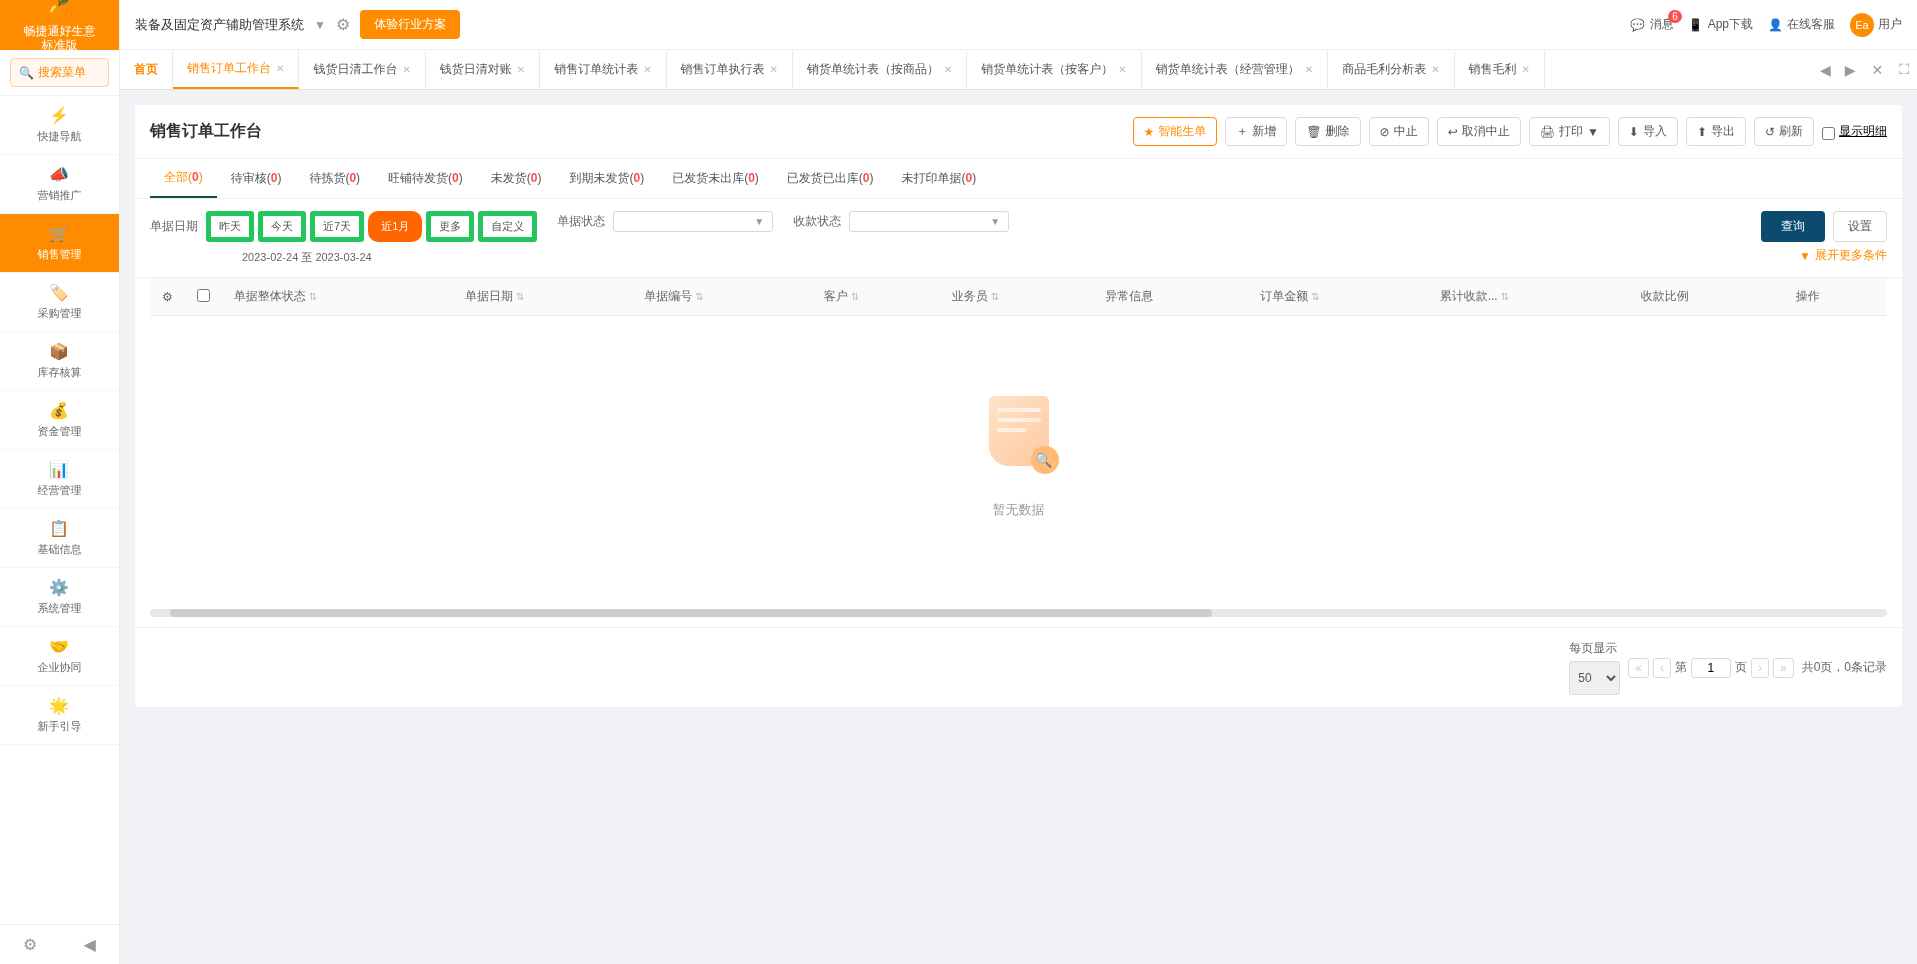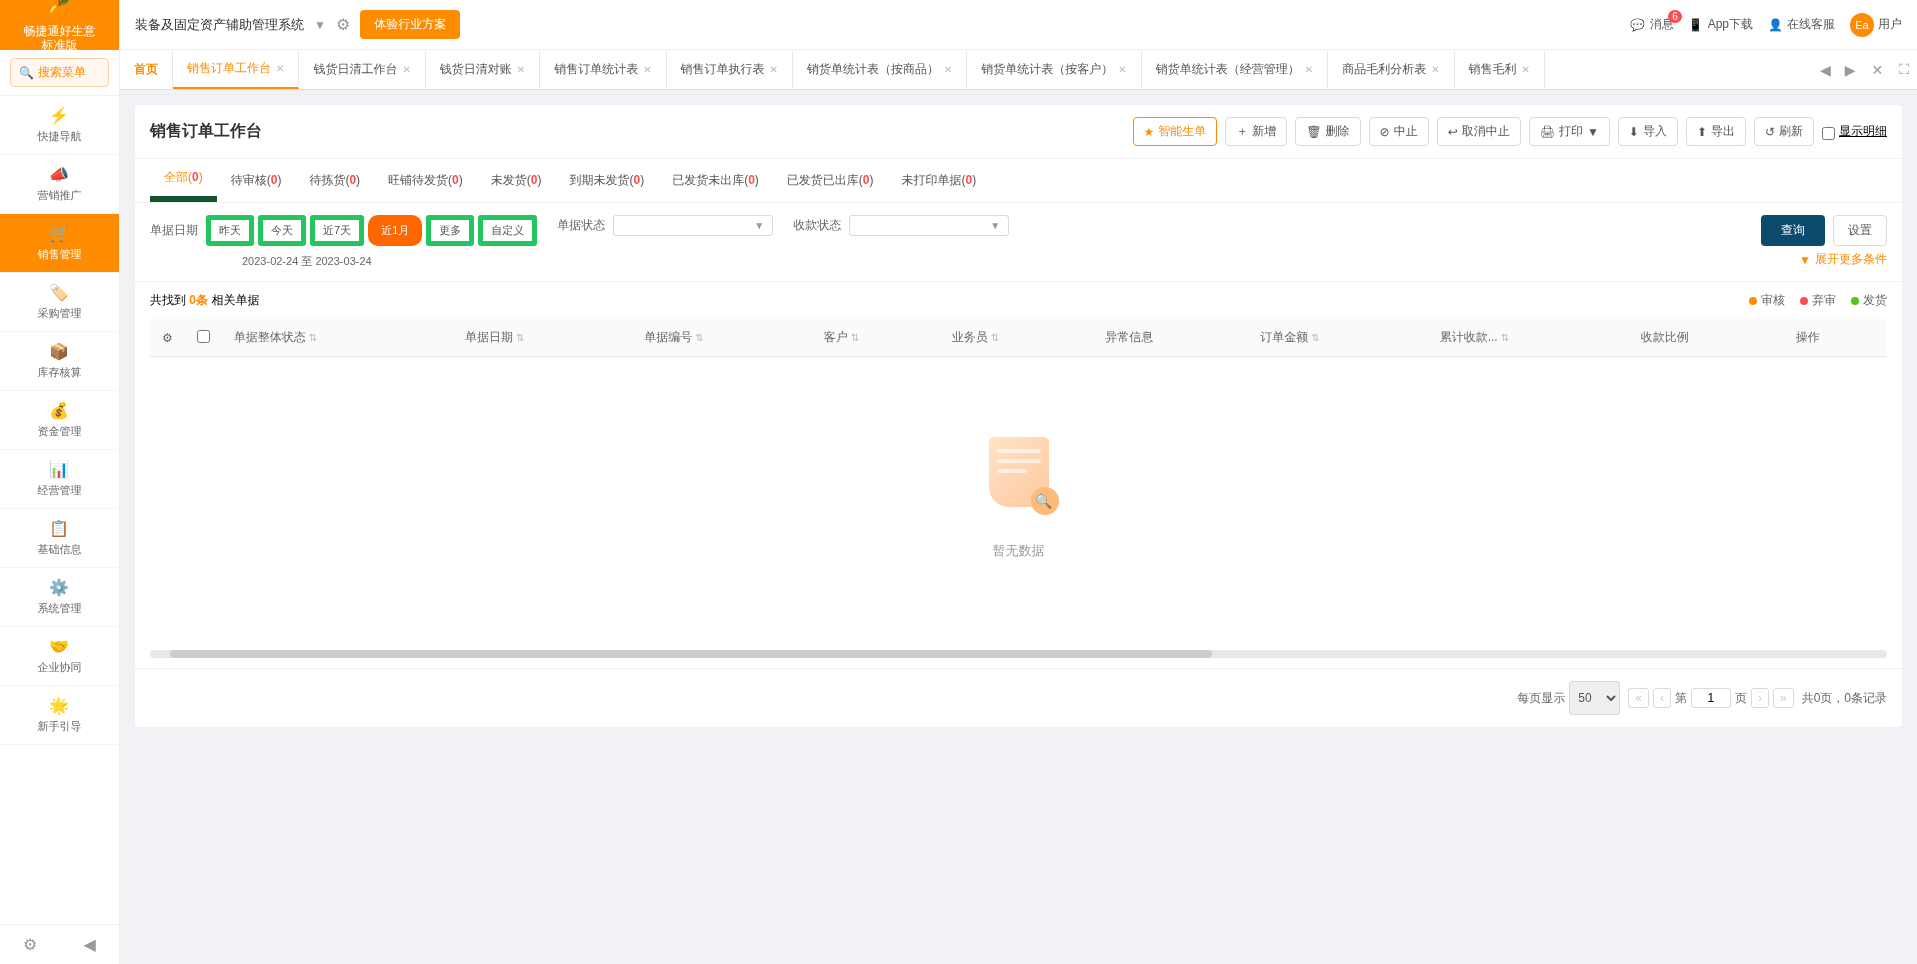--- a/index.html
+++ b/index.html
@@ -50,21 +50,21 @@
     
     .page-header { display: flex; align-items: center; justify-content: space-between; padding: 12px 15px; border-bottom: 1px solid #f0f0f0; }
     .page-title { font-size: 16px; font-weight: bold; color: #333; }
     .page-actions { display: flex; align-items: center; gap: 8px; flex-wrap: wrap; }
     .action-btn { display: flex; align-items: center; gap: 4px; padding: 5px 10px; border: 1px solid #d9d9d9; border-radius: 4px; cursor: pointer; color: #555; background: white; font-size: 12px; }
     .action-btn.smart { background: white; border-color: #ff8c00; color: #ff8c00; }
 
     
     .sub-tabs { display: flex; align-items: center; padding: 0 15px; border-bottom: 1px solid #f0f0f0; }
     .sub-tab { padding: 10px 14px; cursor: pointer; color: #555; font-size: 12px; white-space: nowrap; }
-    .sub-tab.active { color: #ff8c00; border-bottom: 6px solid #14532d; }
+    .sub-tab.active { color: #ff8c00; border-bottom: 2px solid #14532d; }
     .sub-tab .count { color: #ff4d4f; font-weight: bold; }
 
     
     .filter-area { padding: 12px 15px; border-bottom: 1px solid #f0f0f0; }
     .filter-row { display: flex; align-items: flex-start; gap: 20px; flex-wrap: wrap; }
     .filter-item { display: flex; align-items: center; gap: 8px; }
     .filter-label { color: #666; white-space: nowrap; font-size: 12px; }
     .date-range-btns { display: flex; align-items: center; gap: 4px; }
     .date-btn { padding: 3px 8px; border: 5px solid #22c55e; border-radius: 3px; cursor: pointer; color: #555; background: white; font-size: 11px; }
     .date-btn.active { background: #ff6600; color: white; border-color: #ff6600; border-radius: 10px; }
@@ -93,21 +93,21 @@
     .sort-icon { color: #bbb; font-size: 10px; }
     .checkbox-col { width: 30px; }
     .settings-col { width: 30px; }
 
     
     .empty-state { display: flex; flex-direction: column; align-items: center; justify-content: center; padding: 80px 0; gap: 15px; }
     .empty-text { color: #999; font-size: 13px; }
 
     
     .pagination { display: flex; align-items: center; justify-content: flex-end; padding: 12px 15px; gap: 8px; border-top: 1px solid #f0f0f0; }
-    .page-size-select { display: flex; align-items: center; gap: 4px; color: #666; }
+    .page-size-select { display: flex; align-items: flex-start; gap: 4px; color: #666; flex-direction: column; }
     .page-size-select select { border: 1px solid #d9d9d9; border-radius: 3px; padding: 8px 4px; color: #555; }
     .page-nav { display: flex; align-items: center; gap: 4px; color: #666; }
     .page-btn { padding: 2px 6px; border: 1px solid #d9d9d9; border-radius: 3px; cursor: pointer; background: white; color: #555; font-size: 12px; }
     .page-btn.disabled { color: #ccc; cursor: not-allowed; }
     .page-input { width: 40px; border: 1px solid #d9d9d9; border-radius: 3px; padding: 2px 4px; text-align: center; }
     .page-info { color: #666; font-size: 12px; }
 
     
     .scroll-bar-wrap { padding: 5px 15px; }
     .scroll-bar { height: 8px; background: #e8e8e8; border-radius: 4px; margin: 5px 0; }
@@ -359,41 +359,20 @@
         </div>
         <div style="display:flex;align-items:center;margin-top:4px;">
           <span class="date-range-text" style="margin-left:92px;">2023-02-24 至 2023-03-24</span>
           <div class="expand-btn" style="margin-left:auto;">
             <span>▼</span>
             <span>展开更多条件</span>
           </div>
         </div>
       </div>
 
-      <div class="table-actions">
-        <div>
-          <span>共找到</span>
-          <span class="highlight" style="color:#ff8c00;font-weight:bold;">0条</span>
-          <span>相关单据</span>
-        </div>
-        <div class="table-action-btns">
-          <div class="table-action-btn">
-            <span class="dot dot-orange"></span>
-            <span>审核</span>
-          </div>
-          <div class="table-action-btn">
-            <span class="dot dot-red"></span>
-            <span>弃审</span>
-          </div>
-          <div class="table-action-btn">
-            <span class="dot dot-green"></span>
-            <span>发货</span>
-          </div>
-        </div>
-      </div>
 
       <div class="table-wrap">
         <table>
           <thead>
             <tr id="table-header-row">
                 <th class="settings-col">⚙</th>
                 <th class="checkbox-col"><input type="checkbox" style=""></th>
                 <th>
                   <span class="th-sortable">单据整体状态<span class="sort-icon">⇅</span></span>
                 </th>

